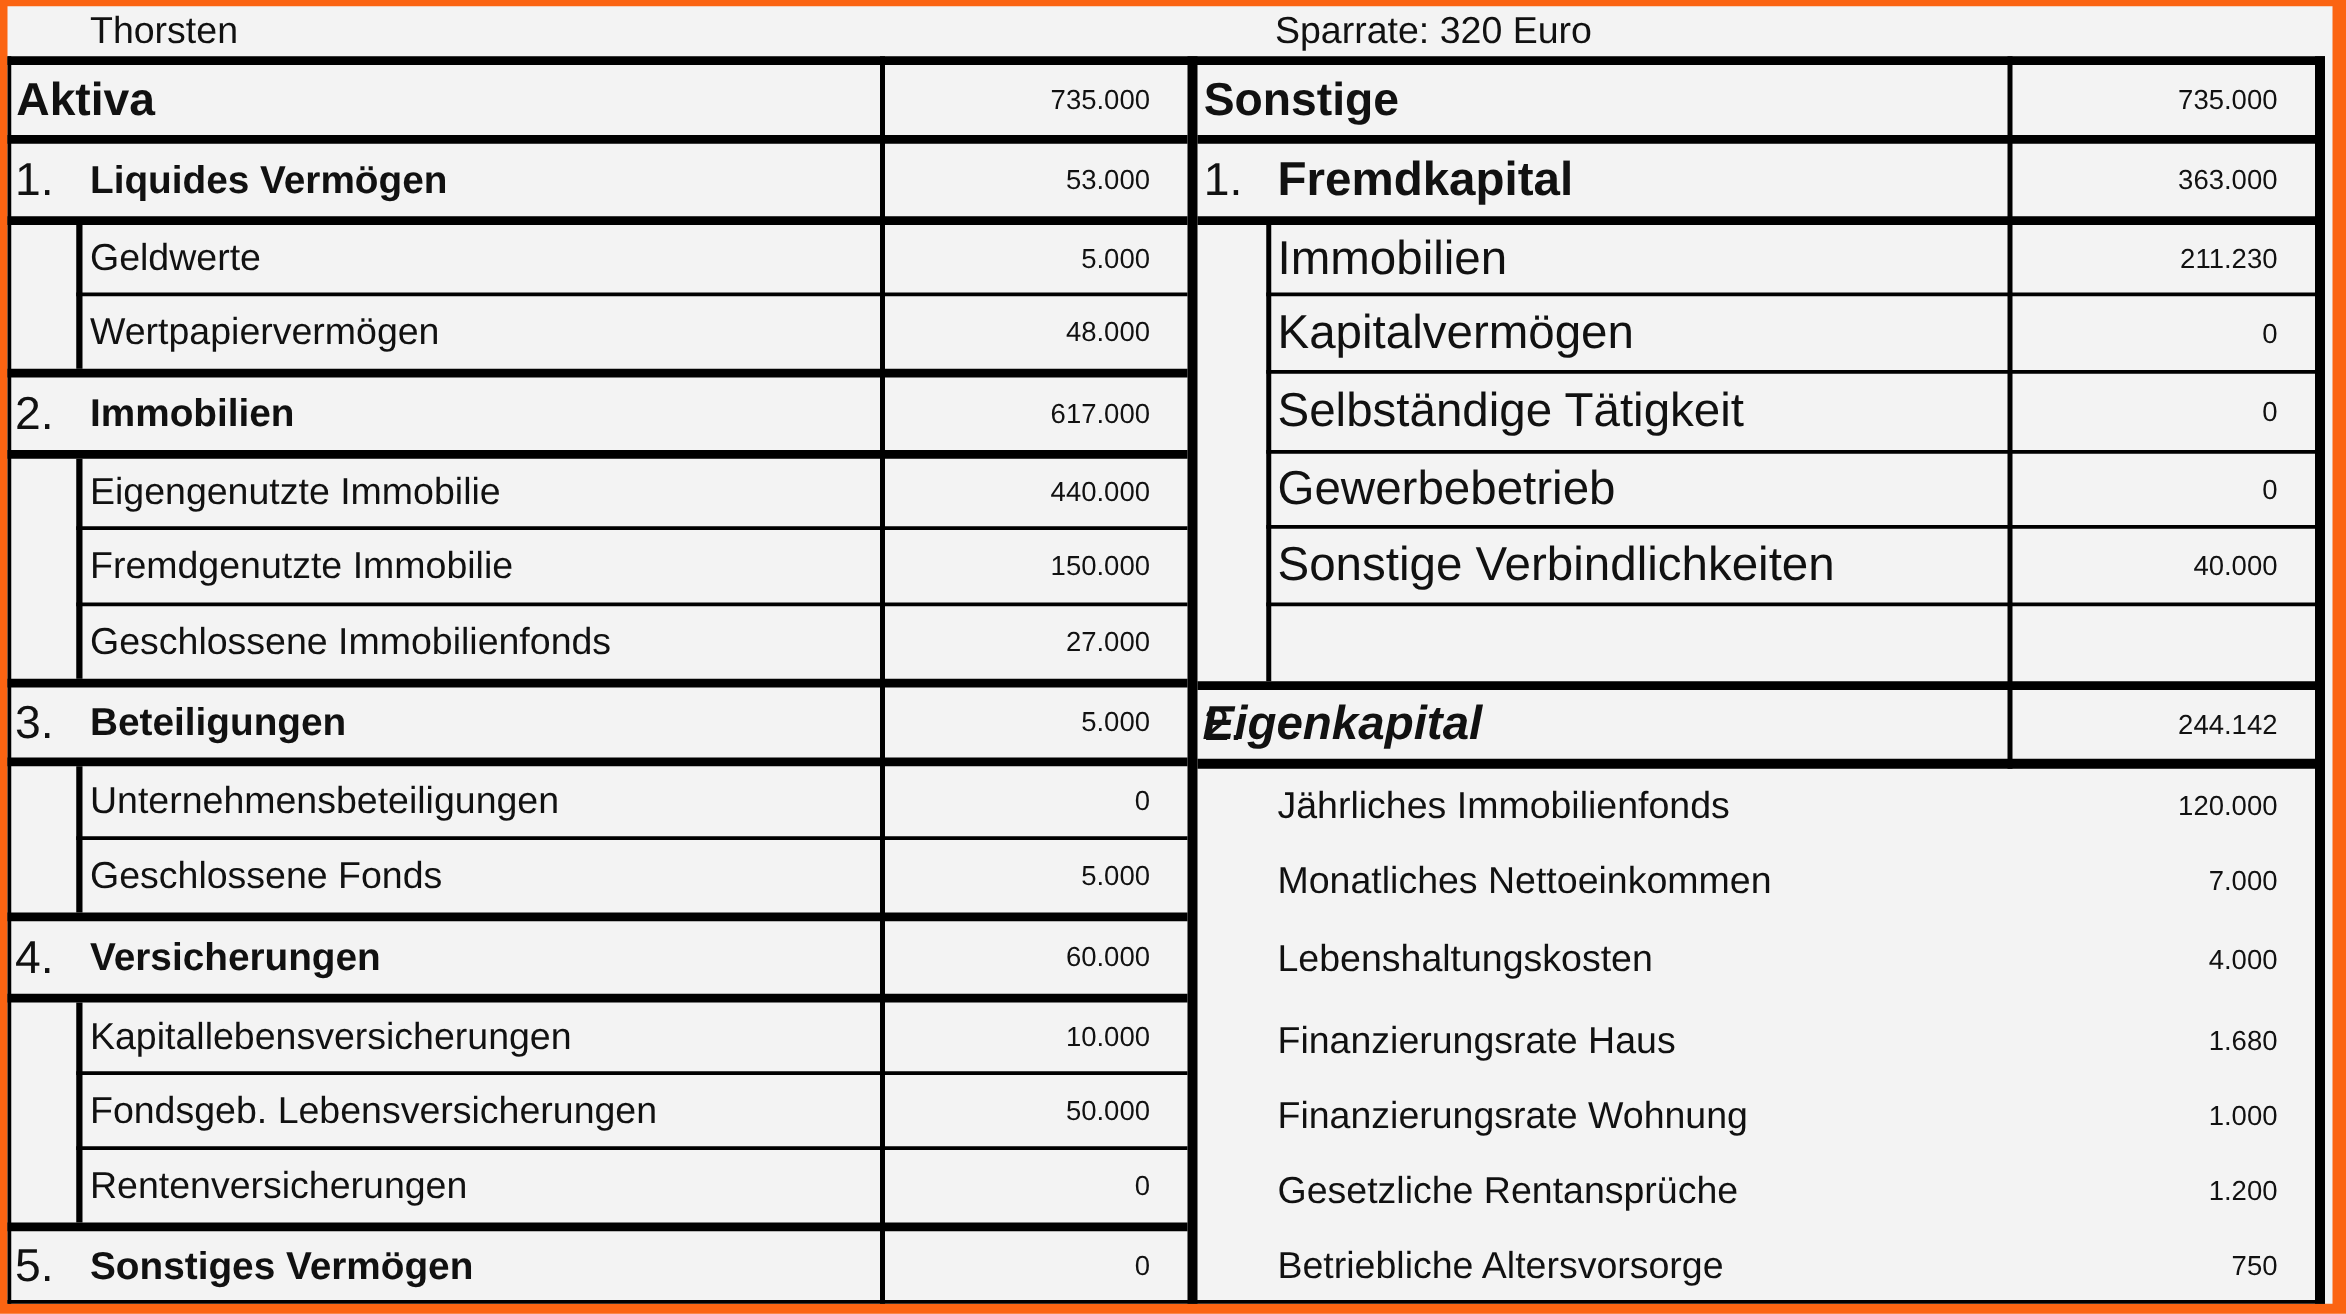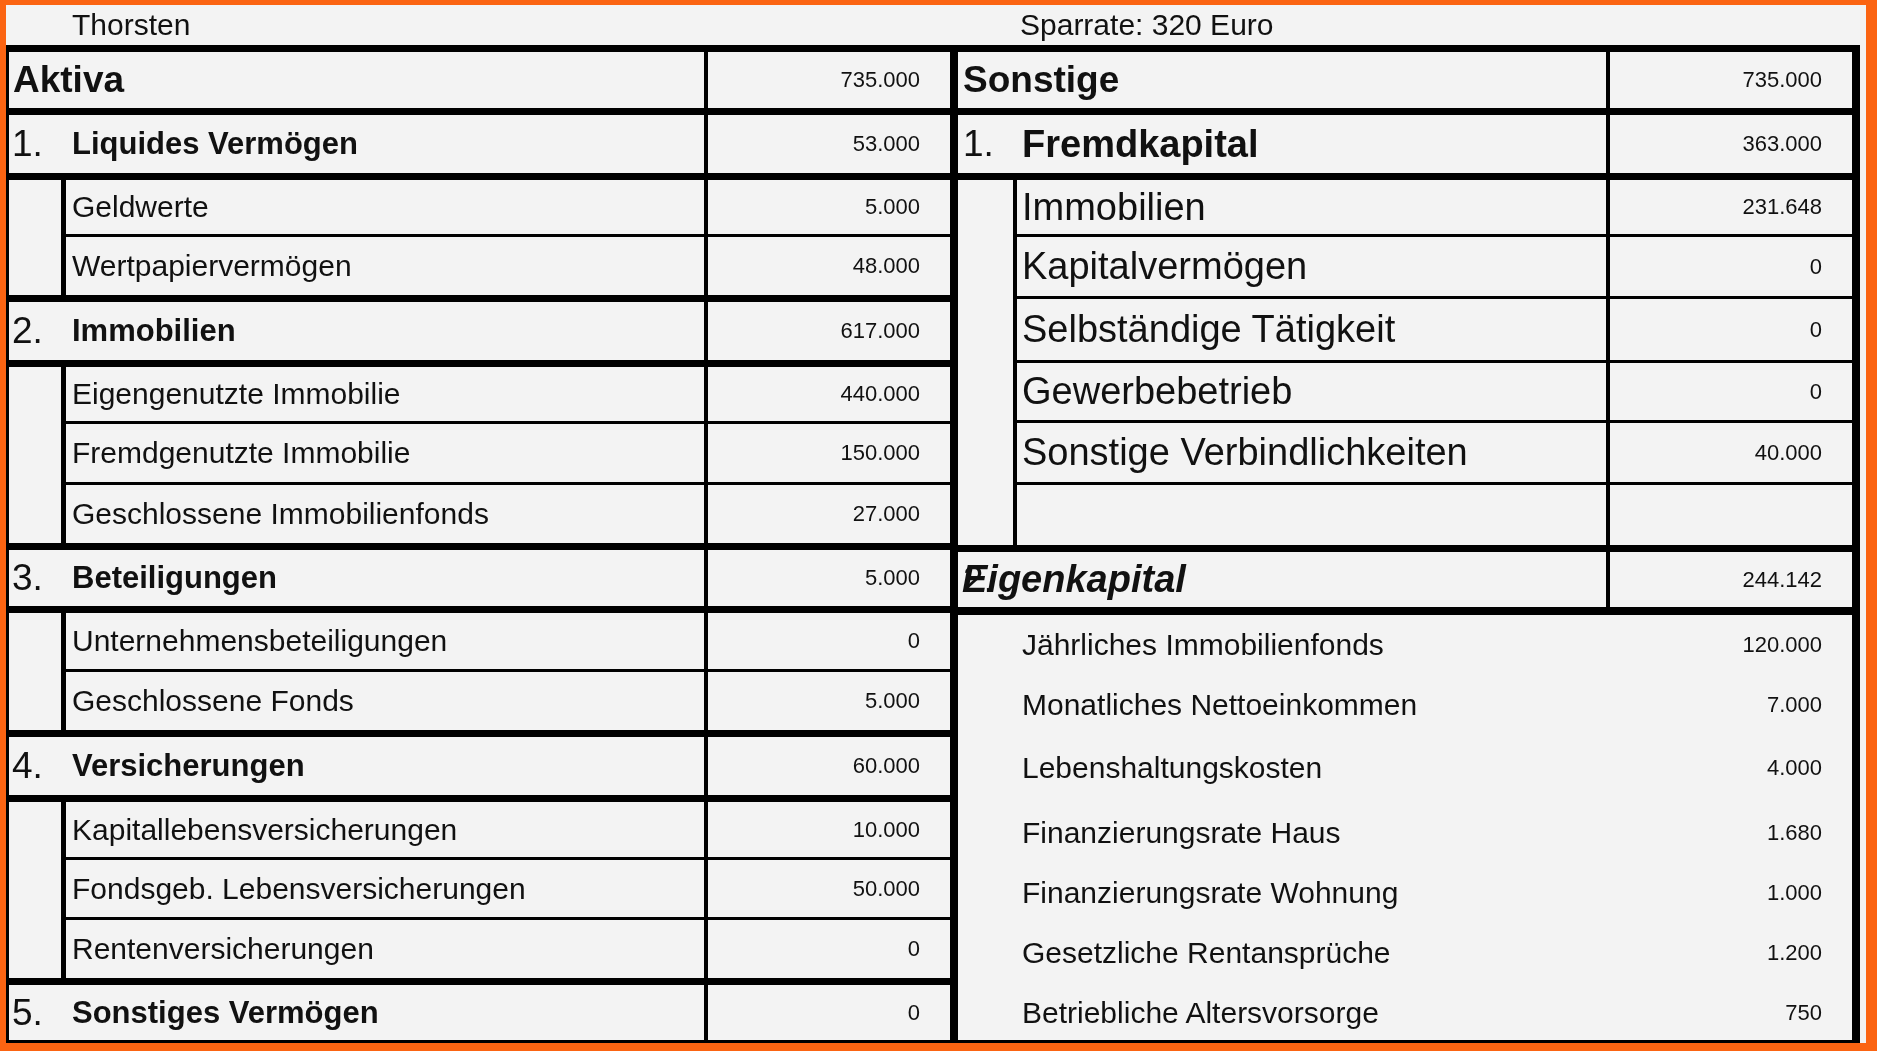--- a/index.html
+++ b/index.html
@@ -113,21 +113,21 @@
 <div class="hl" style="left:958px;top:607px;width:894px;height:8px;"></div>
 
 <div class="txt head" style="left:963px;top:52px;height:56px;">Sonstige</div>
 <div class="txt val num" style="left:1610px;top:52px;width:212px;height:56px;">735.000</div>
 
 <div class="txt sec-num" style="left:963px;top:115px;height:58px;">1.</div>
 <div class="txt sec-label-lg" style="left:1022px;top:115px;height:58px;">Fremdkapital</div>
 <div class="txt val num" style="left:1610px;top:115px;width:212px;height:58px;">363.000</div>
 
 <div class="txt item-lg" style="left:1022px;top:180px;height:54px;">Immobilien</div>
-<div class="txt val num" style="left:1610px;top:180px;width:212px;height:54px;">231.648</div>
+<div class="txt val num" style="left:1610px;top:180px;width:212px;height:54px;">211.230</div>
 <div class="txt item-lg" style="left:1022px;top:237px;height:59px;">Kapitalvermögen</div>
 <div class="txt val num" style="left:1610px;top:237px;width:212px;height:59px;">0</div>
 <div class="txt item-lg" style="left:1022px;top:299px;height:61px;">Selbständige Tätigkeit</div>
 <div class="txt val num" style="left:1610px;top:299px;width:212px;height:61px;">0</div>
 <div class="txt item-lg" style="left:1022px;top:363px;height:57px;">Gewerbebetrieb</div>
 <div class="txt val num" style="left:1610px;top:363px;width:212px;height:57px;">0</div>
 <div class="txt item-lg" style="left:1022px;top:423px;height:59px;">Sonstige Verbindlichkeiten</div>
 <div class="txt val num" style="left:1610px;top:423px;width:212px;height:59px;">40.000</div>
 <div class="txt item-lg" style="left:1022px;top:485px;height:60px;"></div>
 <div class="txt val num" style="left:1610px;top:485px;width:212px;height:60px;"></div>

